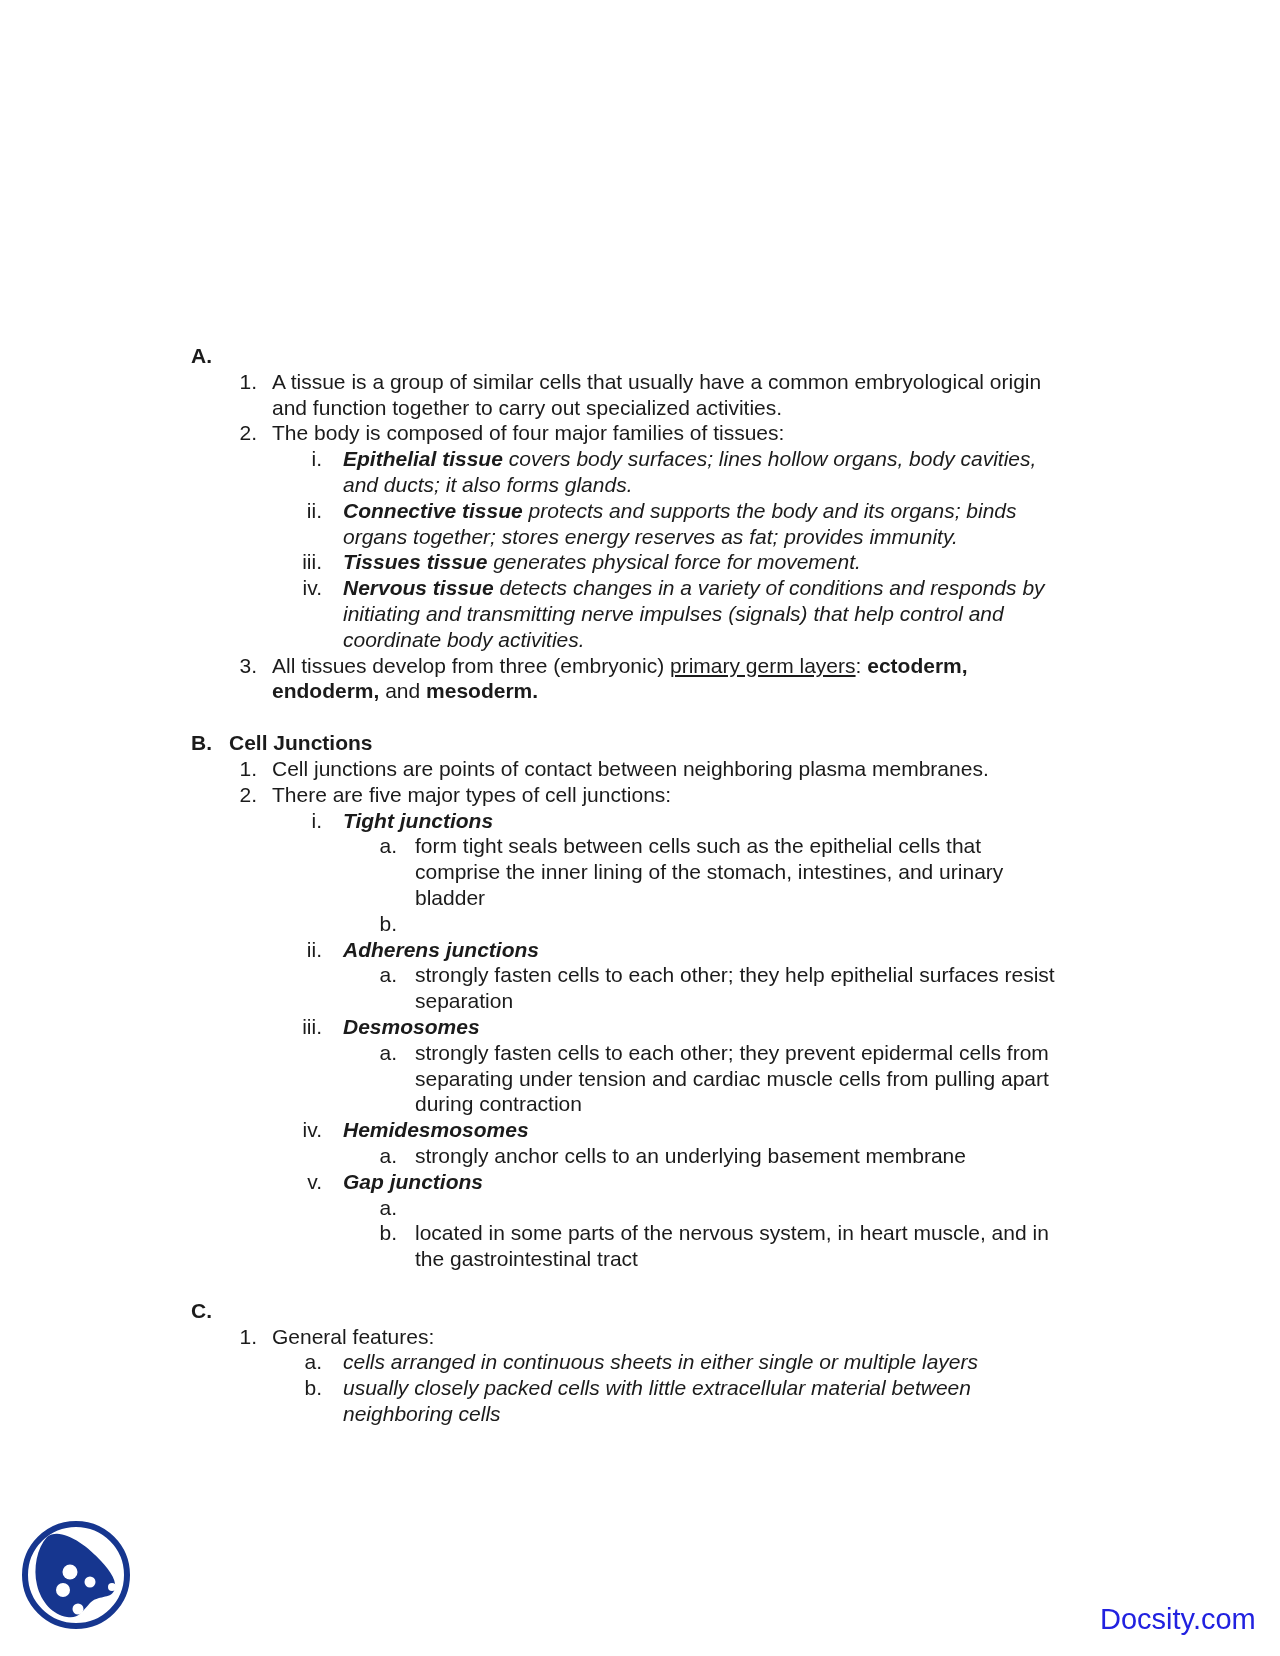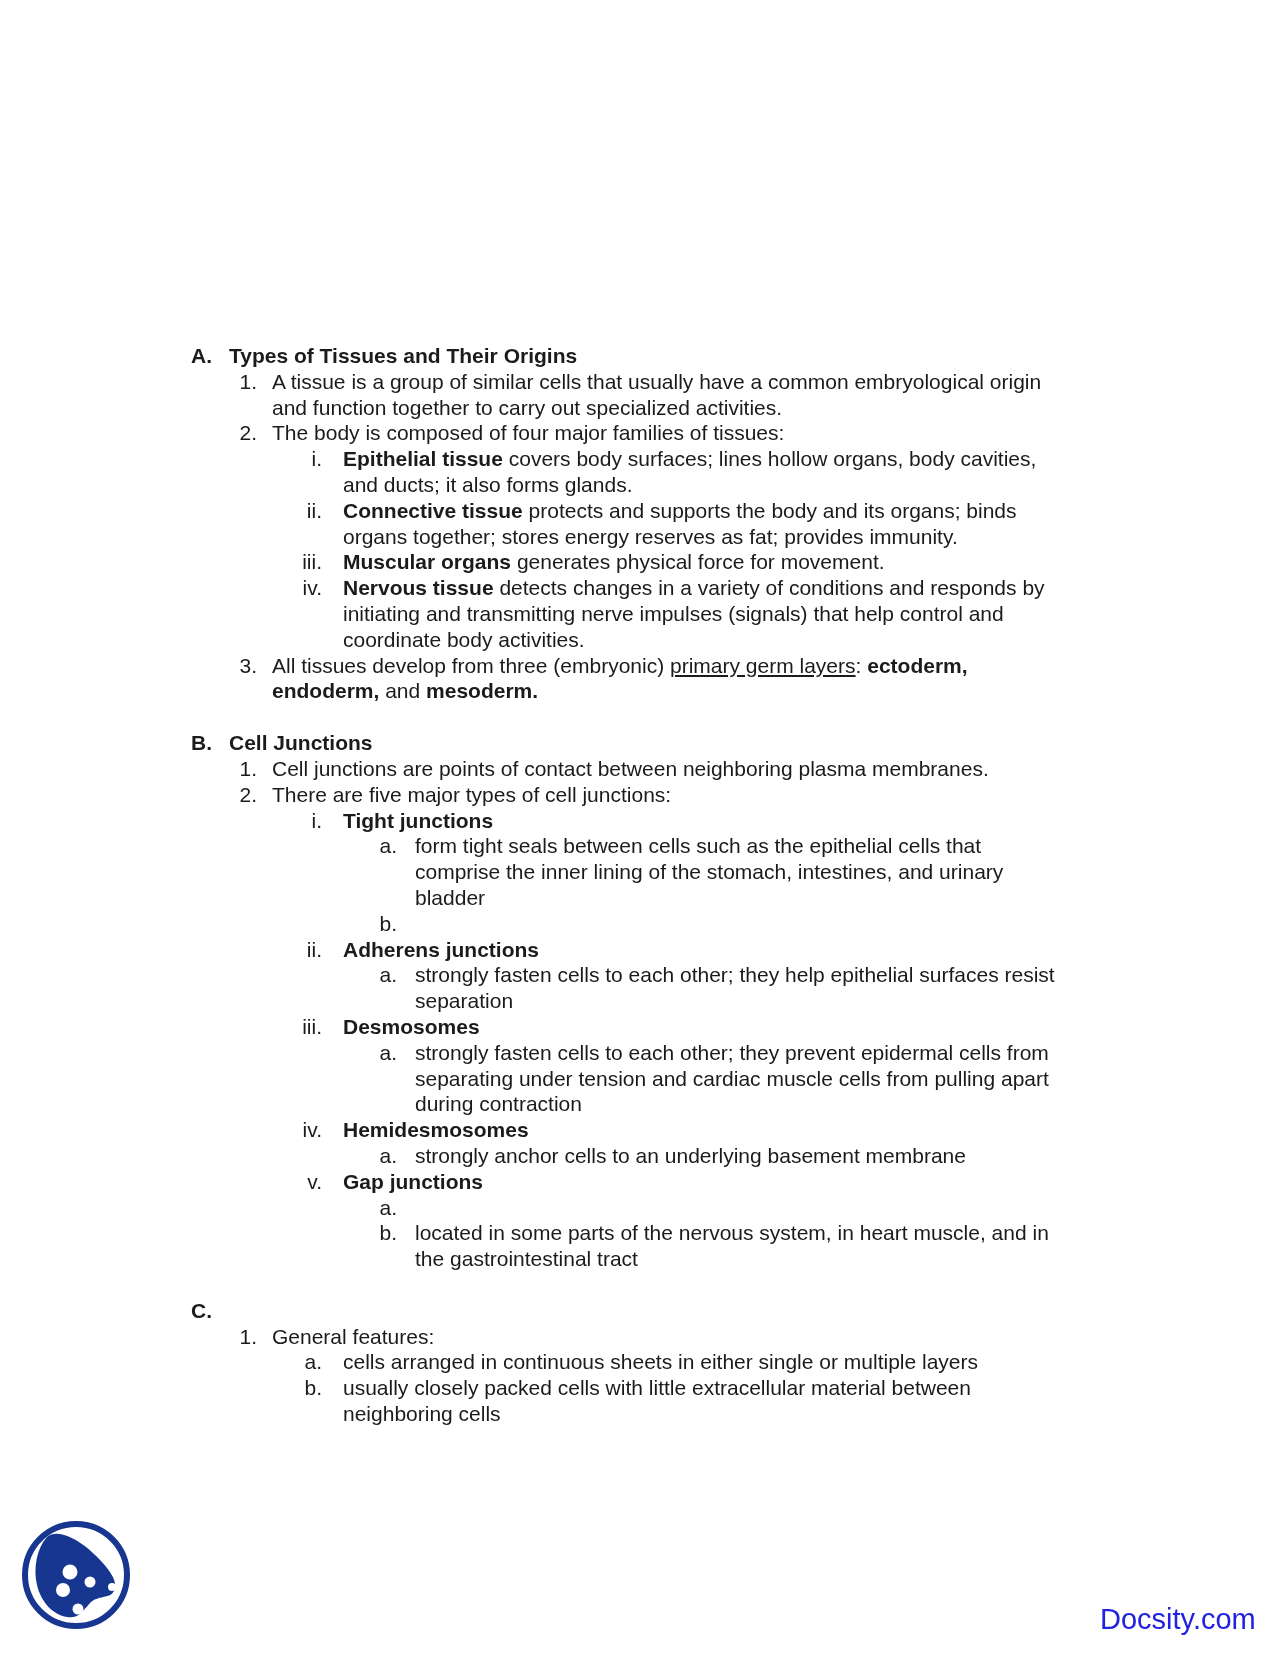--- a/index.html
+++ b/index.html
@@ -13,21 +13,21 @@
     color:#1b1b1b;
     margin:0 auto;
     overflow:hidden;
   }
   .content{padding-top:343px;}
   .li{display:flex;align-items:baseline;padding-right:212px;}
   .mk{flex:none;text-align:right;white-space:pre;}
   .tx{flex:1 1 auto;}
   .l0{padding-left:178px;} .l0 .mk{width:34px;} .l0 .tx{padding-left:17px;}
   .l1{padding-left:207px;} .l1 .mk{width:50px;} .l1 .tx{padding-left:15px;}
-  .l2{padding-left:252px;} .l2 .mk{width:70px;} .l2 .tx{padding-left:21px;}
+  .l2{padding-left:252px;} .l2 .mk{width:70px;} .l2 .tx{padding-left:21px;font-style:italic;}
   .l3{padding-left:327px;} .l3 .mk{width:70px;} .l3 .tx{padding-left:18px;}
   .b,.mb{font-weight:bold;}
   .u{text-decoration:underline;}
   .n{font-weight:normal;}
   .gap{height:26px;}
   .logo{position:absolute;left:20px;top:1520px;width:112px;height:112px;}
   .brand{
     position:absolute;left:1100px;top:1602px;
     font-size:29px;line-height:34px;
     color:#2121e0;
@@ -37,41 +37,40 @@
   }
 </style>
 </head>
 <body>
 
 <div class="page">
   <div class="content">
 
     <div class="li l0">
       <span class="mk mb">A.</span>
-      <div class="tx"><span class="b">Types of Tissues and Their Origins</span></div>
     </div>
     <div class="li l1">
       <span class="mk">1.</span>
       <div class="tx"><span class="n">A tissue is a group of similar cells that usually have a common embryological origin and function together to carry out specialized activities.</span></div>
     </div>
     <div class="li l1">
       <span class="mk">2.</span>
       <div class="tx"><span class="n">The body is composed of four major families of tissues:</span></div>
     </div>
     <div class="li l2">
       <span class="mk">i.</span>
       <div class="tx"><span class="b">Epithelial tissue</span><span class="n"> covers body surfaces; lines hollow organs, body cavities, and ducts; it also forms glands.</span></div>
     </div>
     <div class="li l2">
       <span class="mk">ii.</span>
       <div class="tx"><span class="b">Connective tissue</span><span class="n"> protects and supports the body and its organs; binds organs together; stores energy reserves as fat; provides immunity.</span></div>
     </div>
     <div class="li l2">
       <span class="mk">iii.</span>
-      <div class="tx"><span class="b">Muscular organs</span><span class="n"> generates physical force for movement.</span></div>
+      <div class="tx"><span class="b">Tissues tissue</span><span class="n"> generates physical force for movement.</span></div>
     </div>
     <div class="li l2">
       <span class="mk">iv.</span>
       <div class="tx"><span class="b">Nervous tissue</span><span class="n"> detects changes in a variety of conditions and responds by initiating and transmitting nerve impulses (signals) that help control and coordinate body activities.</span></div>
     </div>
     <div class="li l1">
       <span class="mk">3.</span>
       <div class="tx"><span class="n">All tissues develop from three (embryonic) </span><span class="u">primary germ layers</span><span class="n">: </span><span class="b">ectoderm, endoderm,</span><span class="n"> and </span><span class="b">mesoderm.</span></div>
     </div>
 

